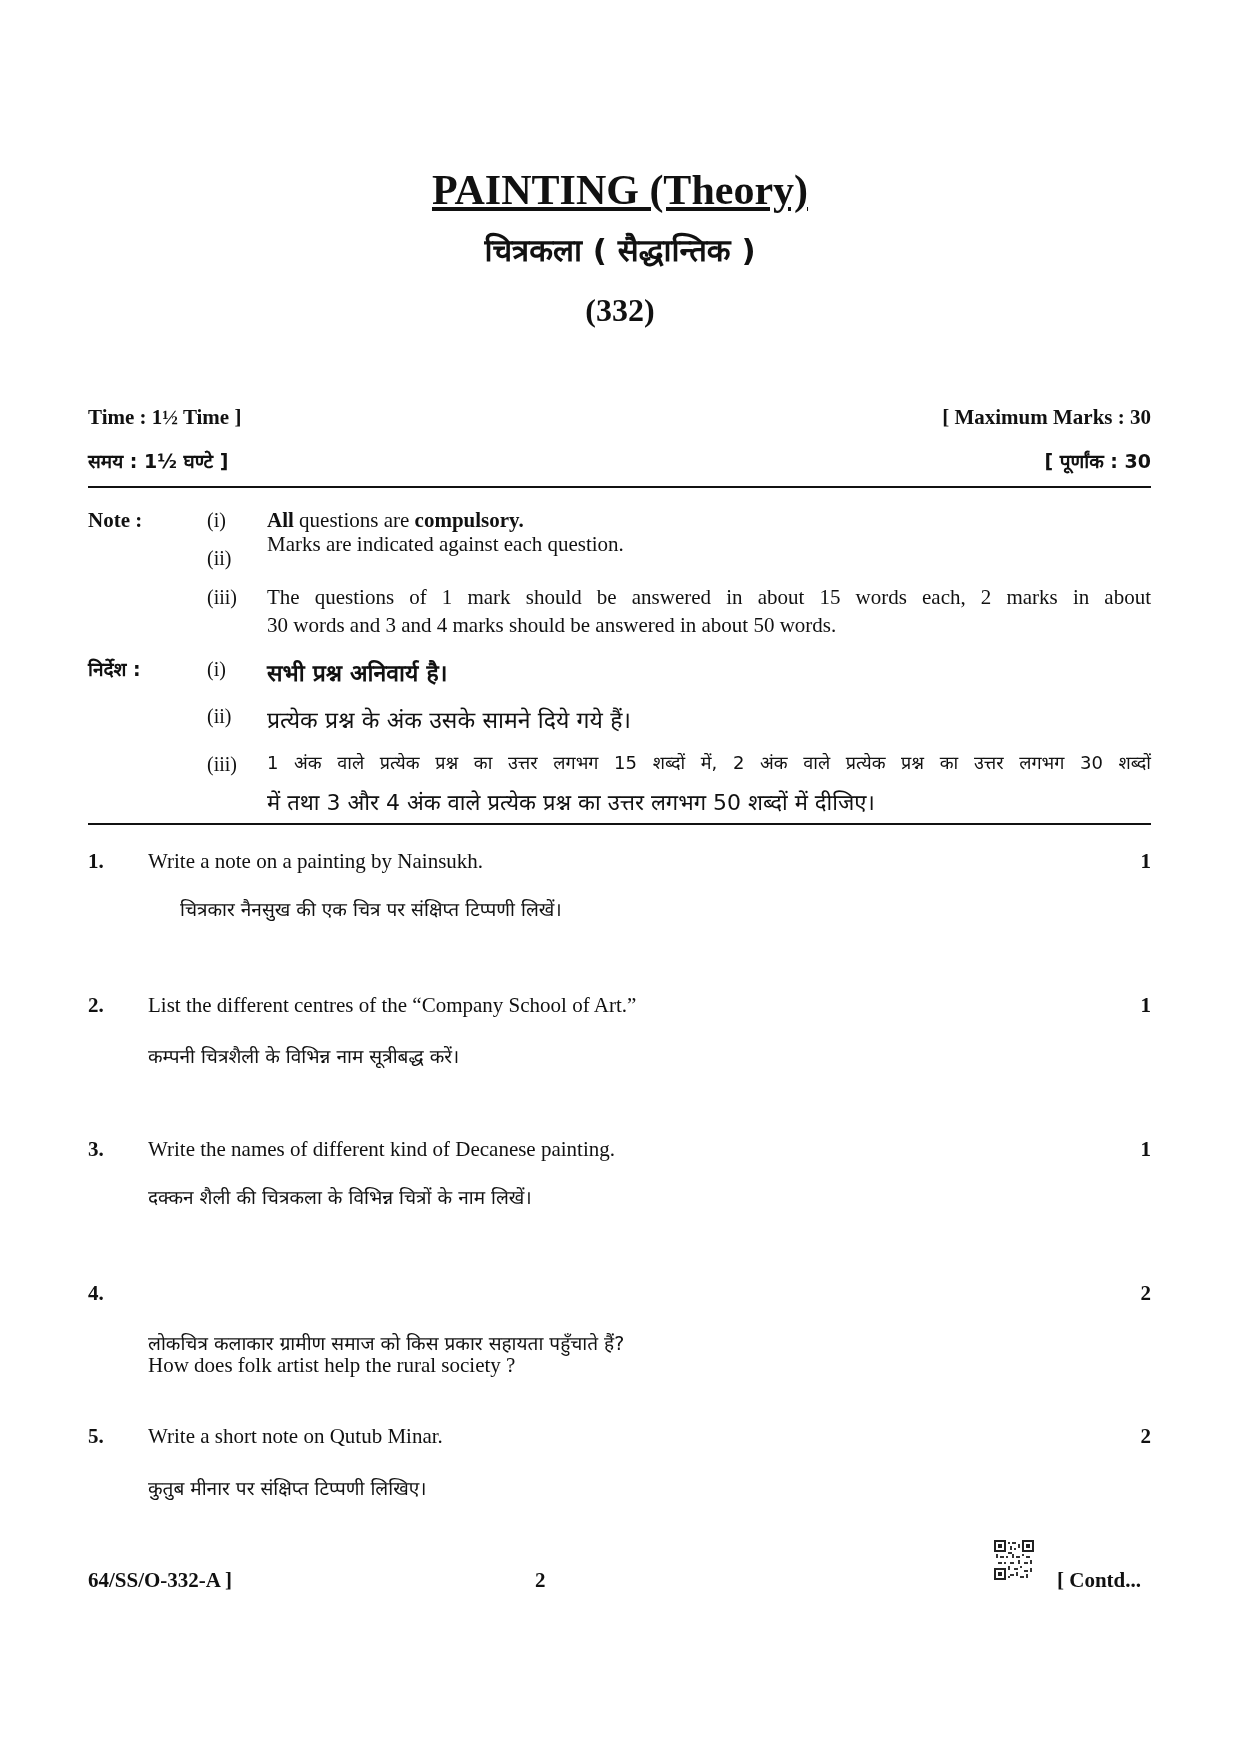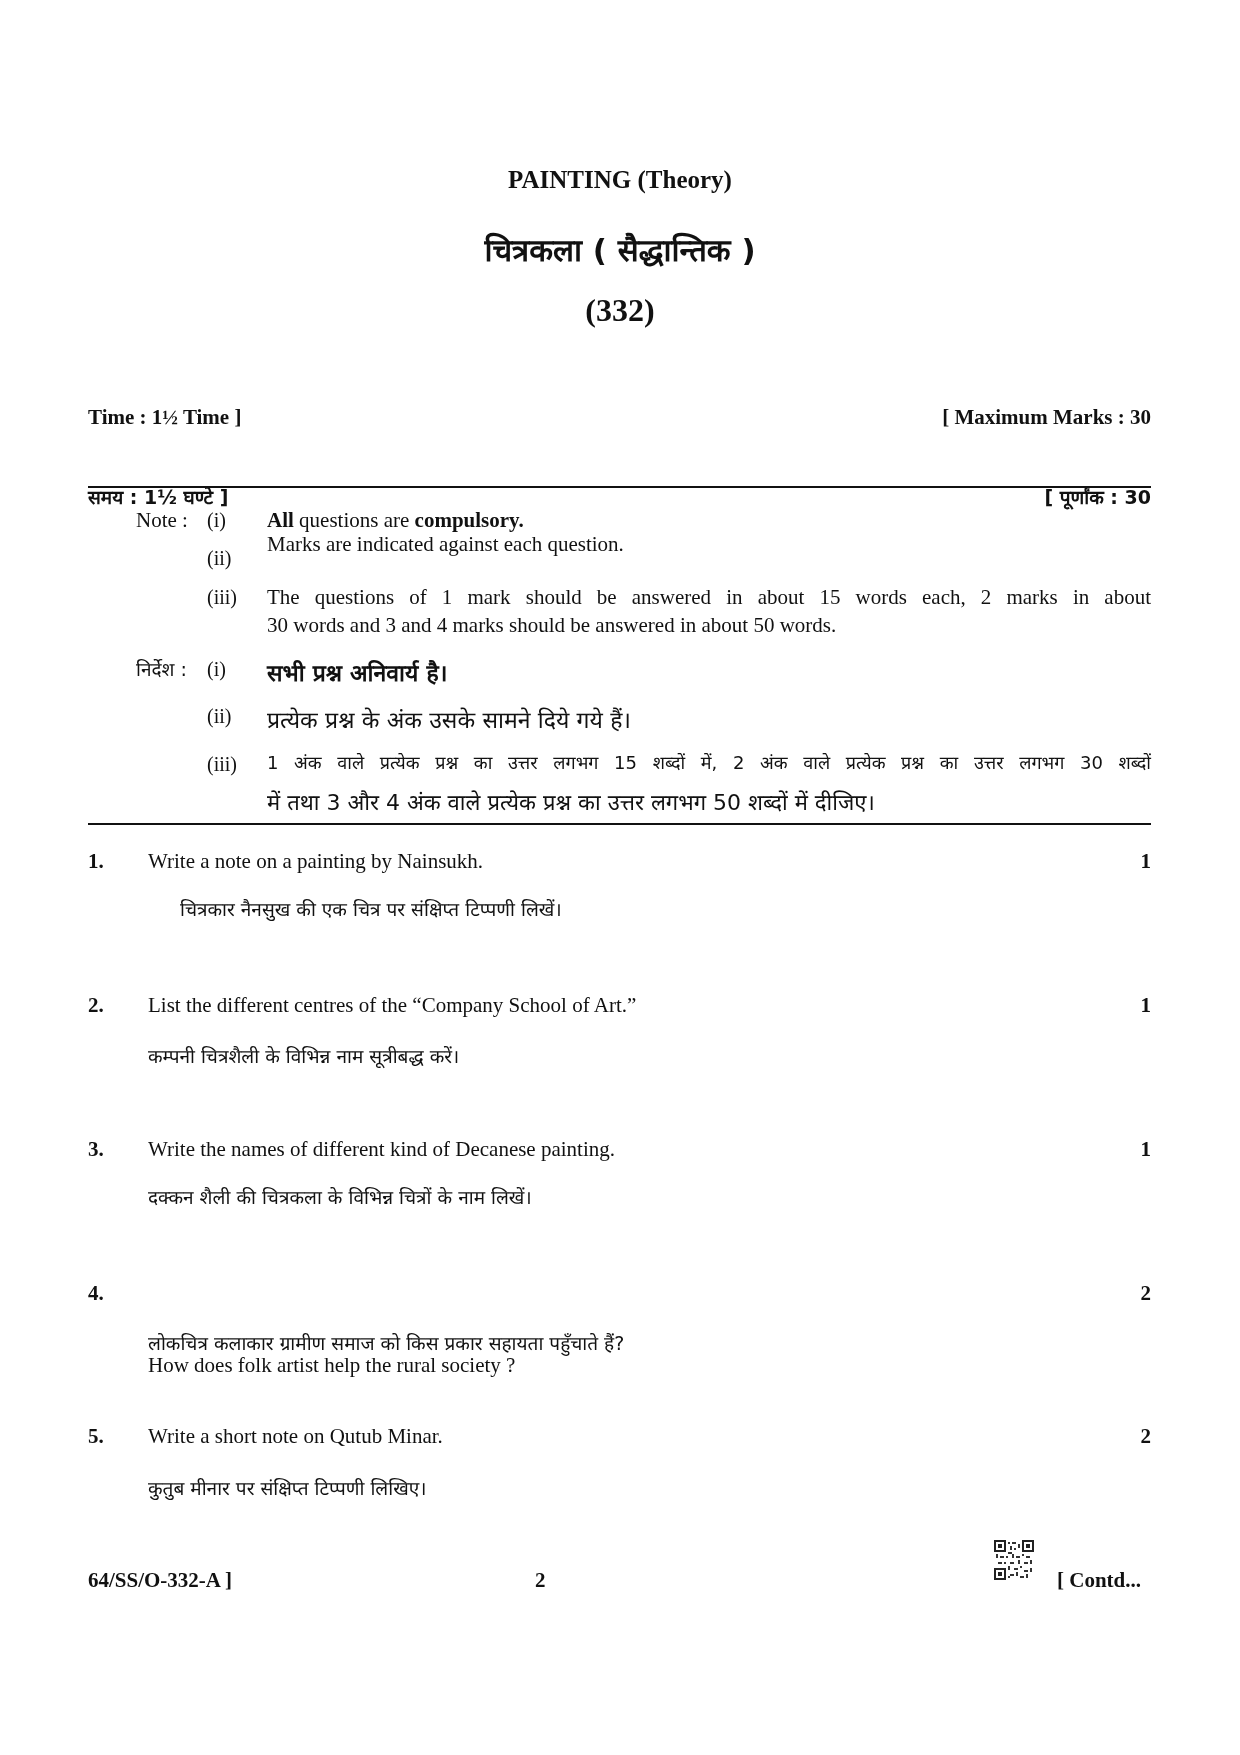--- a/index.html
+++ b/index.html
@@ -3,27 +3,27 @@
 <meta charset="utf-8">
 <style>
   html, body { margin: 0; padding: 0; background: #ffffff; }
   body {
     width: 1240px; height: 1755px; position: relative; overflow: hidden;
     font-family: "Liberation Serif", "DejaVu Serif", serif;
     color: #111111;
   }
   .abs { position: absolute; white-space: nowrap; }
   .center { left: 0; width: 1240px; text-align: center; }
-  .title { font-size: 25px; font-weight: bold; }
+  .title { font-size: 42px; font-weight: bold; text-decoration: underline; }
   .title-hi { font-size: 31px; font-weight: bold; font-family: "DejaVu Sans", sans-serif; }
   .code { font-size: 32px; font-weight: bold; }
   .meta { font-size: 21px; font-weight: bold; }
-  .meta-hi { font-size: 19px; font-weight: bold; font-family: "DejaVu Sans", sans-serif; margin-top: 36px; }
+  .meta-hi { font-size: 19px; font-weight: bold; font-family: "DejaVu Sans", sans-serif; }
   .rule { position: absolute; left: 88px; width: 1063px; height: 2px; background: #111; }
-  .note-label { font-size: 21px; font-weight: normal; margin-left: 48px; }
+  .note-label { font-size: 21px; font-weight: bold; }
   .roman { font-size: 20px; }
   .note-text { font-size: 21px; }
   .note-text-hi { font-size: 23px; font-family: "DejaVu Sans", sans-serif; }
   .q-num { font-size: 21px; font-weight: bold; }
   .q-text { font-size: 21px; }
   .q-text-hi { font-size: 19px; font-family: "DejaVu Sans", sans-serif; }
   .q-marks { font-size: 21px; font-weight: bold; right: 89px; }
   .footer { font-size: 21px; font-weight: bold; }
   b { font-weight: bold; }
   .qr {

